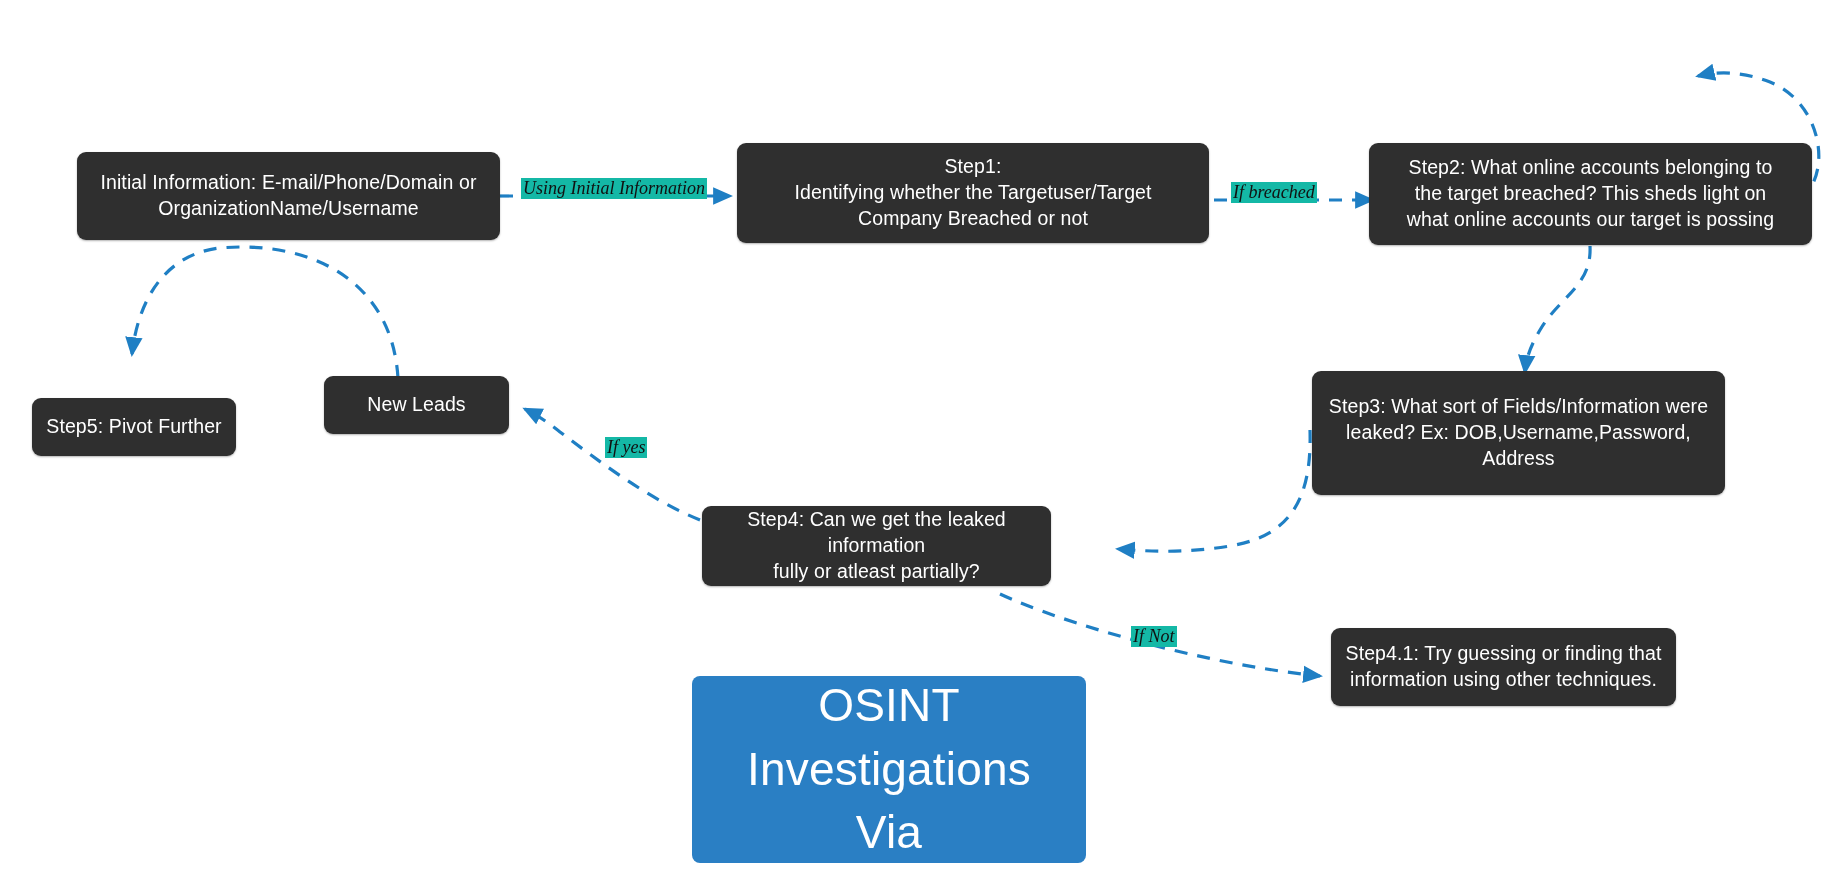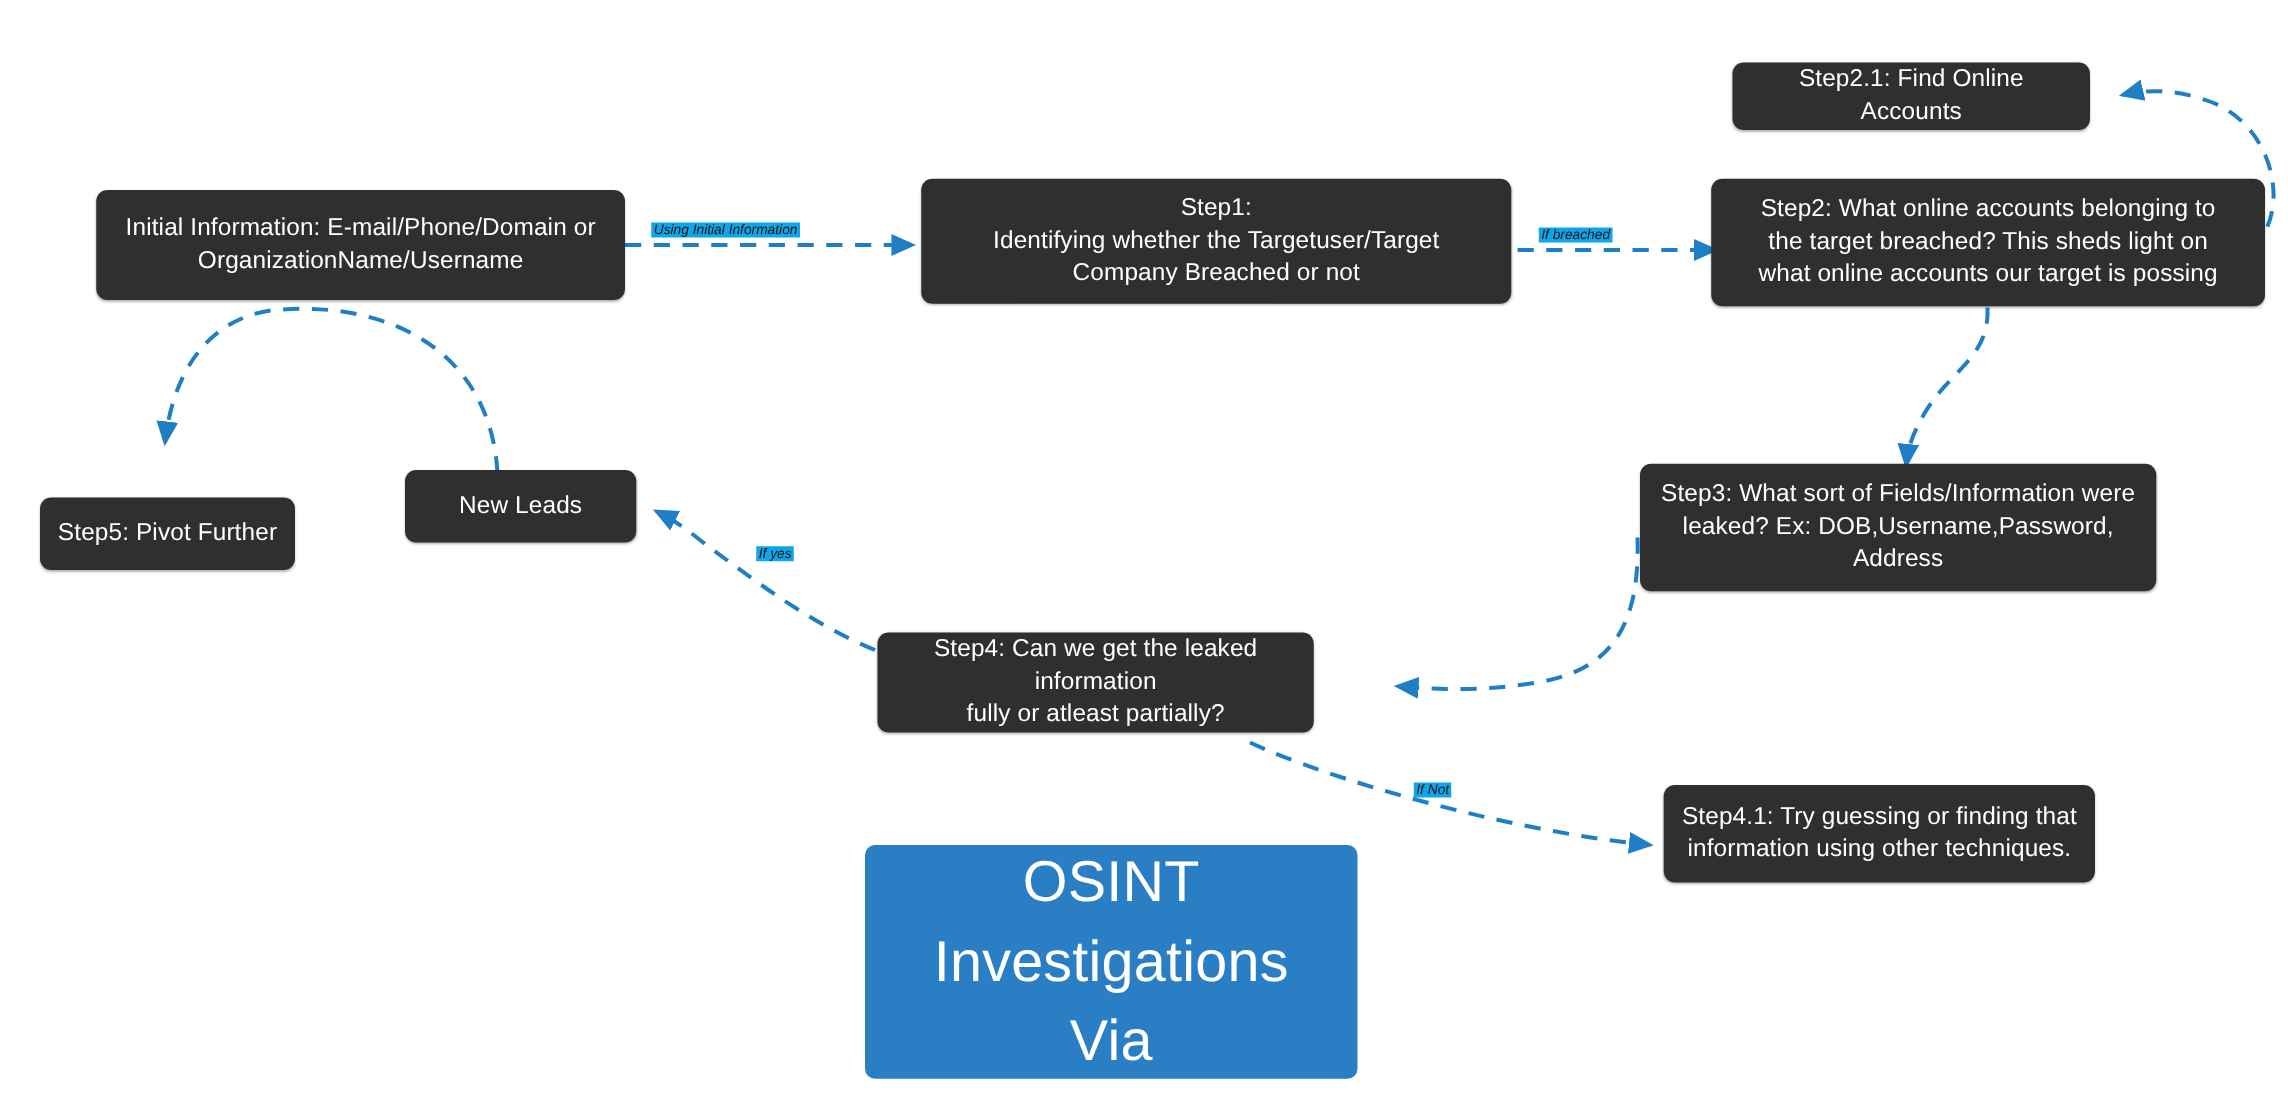--- a/index.html
+++ b/index.html
@@ -60,27 +60,27 @@
     text-align: center;
     font-size: 46px;
     line-height: 1.38;
     padding: 14px 18px;
     white-space: pre-line;
     font-weight: 400;
     letter-spacing: 0.2px;
   }
   .edge-label {
     position: absolute;
-    font-size: 11px;
+    font-size: 18px;
     font-style: italic;
     color: #111111;
-    background: #0ea5e9;
+    background: #14b8a6;
     white-space: nowrap;
     padding: 0 2px;
-    font-family: Liberation Sans, sans-serif;
+    font-family: Liberation Serif, serif;
   }
 </style>
 </head>
 <body>
 
 <div id="canvas">
 
   <svg id="edges" viewBox="0 0 1830 893" xmlns="http://www.w3.org/2000/svg">
     <defs>
       <marker id="arrow" viewBox="0 0 10 10" refX="8.5" refY="5" markerWidth="6.2" markerHeight="6.2" orient="auto-start-reverse">
@@ -109,23 +109,22 @@
 OrganizationName/Username</div>
 
   <div class="node" style="left:737px; top:143px; width:472px; height:100px;">Step1:
 Identifying whether the Targetuser/Target
 Company Breached or not</div>
 
   <div class="node" style="left:1369px; top:143px; width:443px; height:102px;">Step2: What online accounts belonging to
 the target breached? This sheds light on
 what online accounts our target is possing</div>
 
-  <div class="node" style="left:1386px; top:50px; width:286px; height:54px;">Step2.1: Find Online Accounts</div>
 
-  <div class="node" style="left:1312px; top:371px; width:413px; height:102px;">Step3: What sort of Fields/Information were
+  <div class="node" style="left:1312px; top:371px; width:413px; height:124px;">Step3: What sort of Fields/Information were
 leaked?  Ex: DOB,Username,Password,
 Address</div>
 
   <div class="node" style="left:702px; top:506px; width:349px; height:80px;">Step4: Can we get the leaked information
 fully or atleast partially?</div>
 
   <div class="node" style="left:1331px; top:628px; width:345px; height:78px;">Step4.1: Try guessing or finding that
 information using other techniques.</div>
 
   <div class="node" style="left:324px; top:376px; width:185px; height:58px;">New Leads</div>

